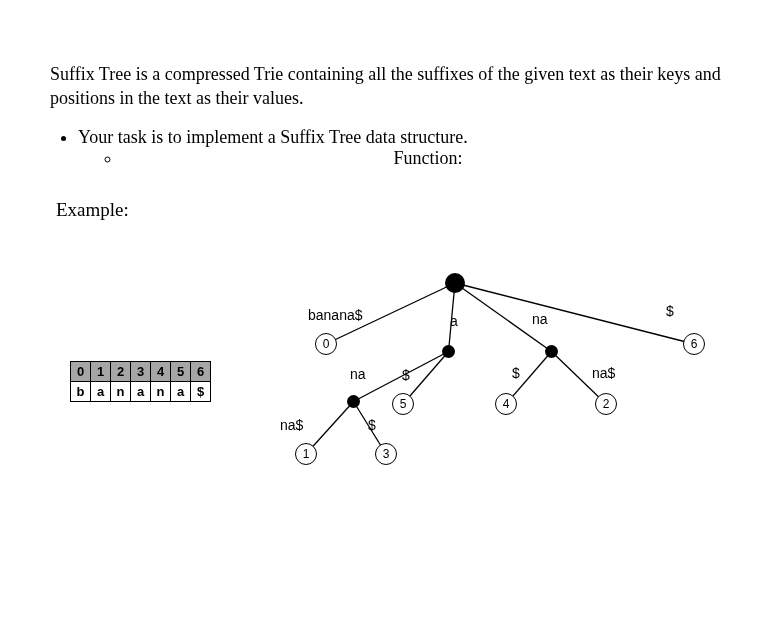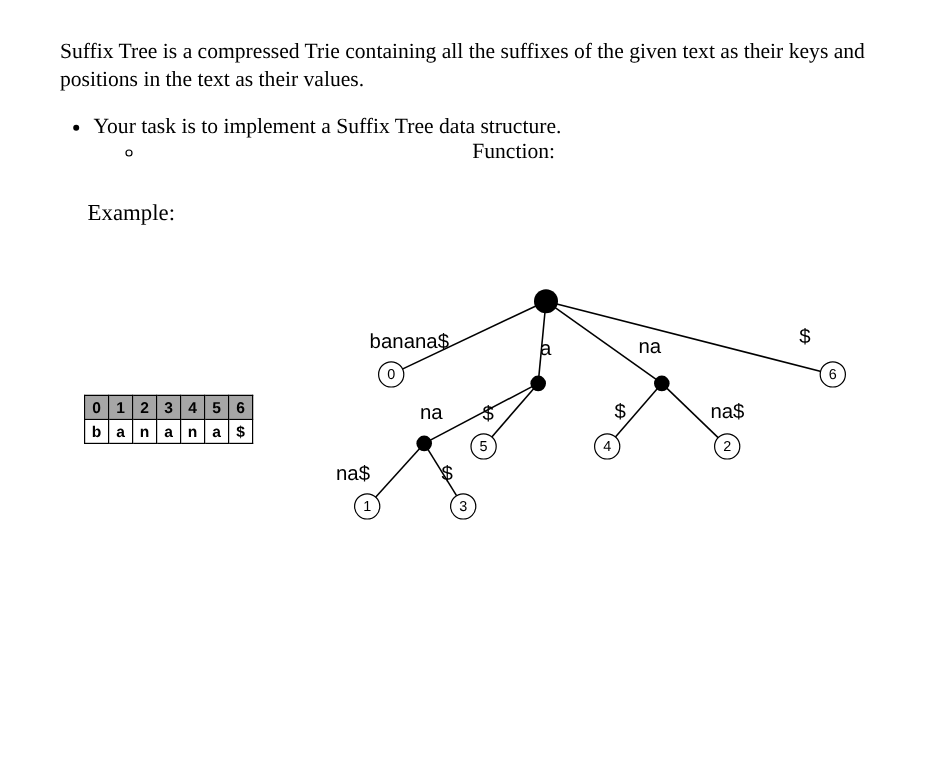--- a/index.html
+++ b/index.html
@@ -5,28 +5,28 @@
   body {
     margin: 0;
     padding: 30px 50px;
     font-family: "Times New Roman", Times, serif;
     font-size: 18px;
     color: #000;
     background: #fff;
     width: 784px;
     box-sizing: border-box;
   }
-  .intro { line-height: 1.35; margin-bottom: 16px; }
+  .intro { line-height: 1.35; margin-bottom: 16px; margin-top: 32px; }
   ul.l1 { margin: 0 0 0 28px; padding: 0; }
   ul.l1 > li { margin-bottom: 19px; list-style: disc; }
   ul.l2 { margin: 0 0 0 44px; padding: 0; text-align: center; }
   ul.l2 > li { list-style: circle; margin-bottom: 4px; }
   ul.l3 { margin: 0 0 0 44px; padding: 0; }
   ul.l3 > li { list-style: square; margin-bottom: 2px; }
-  .example-label { margin: 30px 0 0 23px; font-size: 19px; }
+  .example-label { margin: 30px 0 0 6px; font-size: 19px; }
 
   .diagram-wrap {
     position: relative;
     width: 640px;
     height: 220px;
     margin-top: 32px;
     margin-left: 20px;
   }
   
   table.grid {
@@ -46,21 +46,21 @@
     padding: 0;
   }
   table.grid tr.hdr td { background: #a6a6a6; font-weight: bold; }
   table.grid tr.chars td { font-weight: bold; }
 
   svg { position: absolute; left: 0; top: 0; }
 
   .elabel {
     position: absolute;
     font-family: Arial, sans-serif;
-    font-size: 17px;
+    font-size: 14px;
   }
 
   .leaf {
     position: absolute;
     width: 20px; height: 20px;
     border: 1.4px solid #000;
     border-radius: 50%;
     font-family: Arial, sans-serif;
     font-size: 12px;
     text-align: center;

